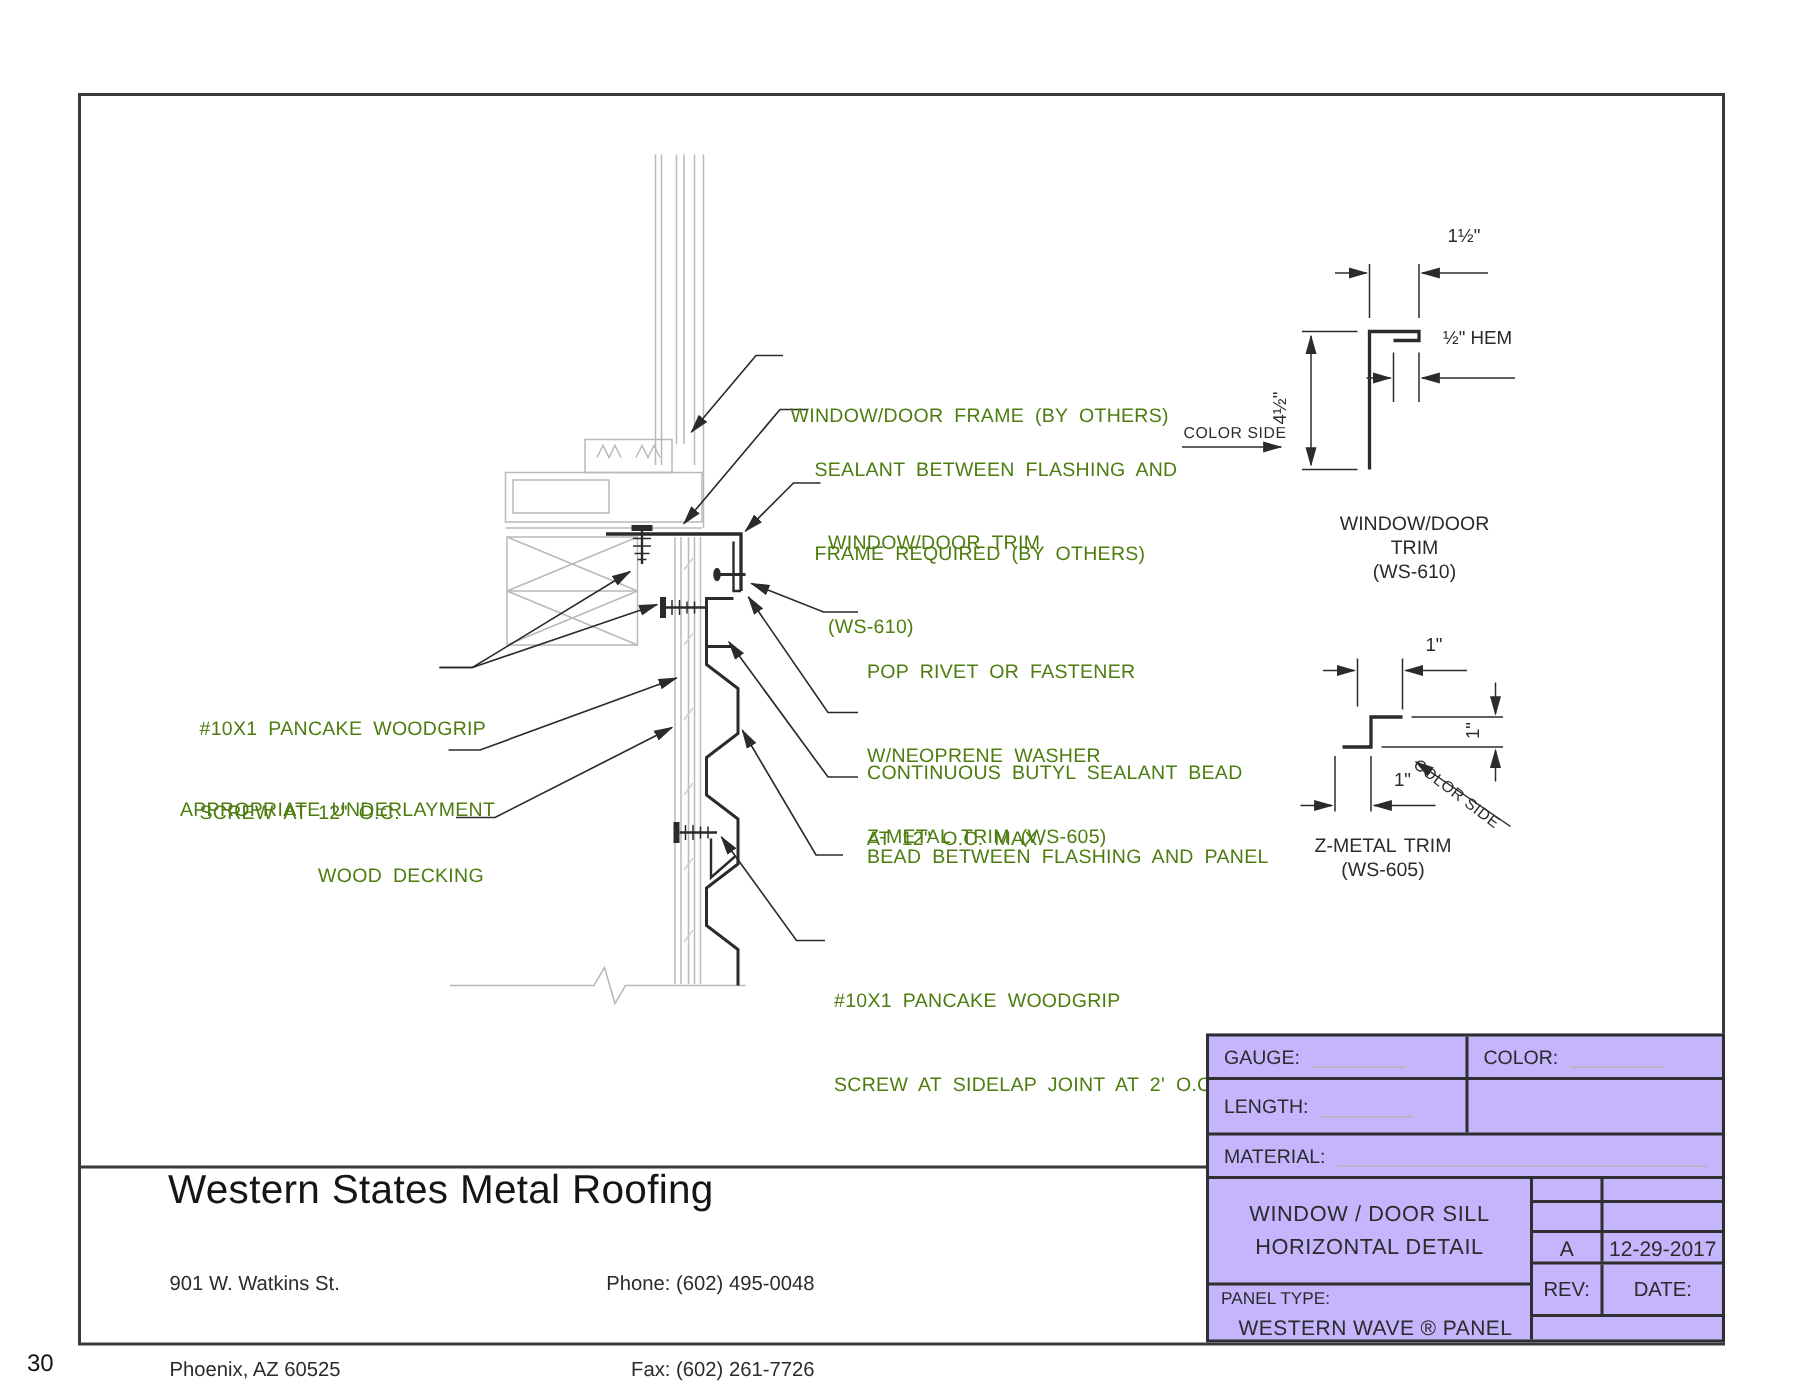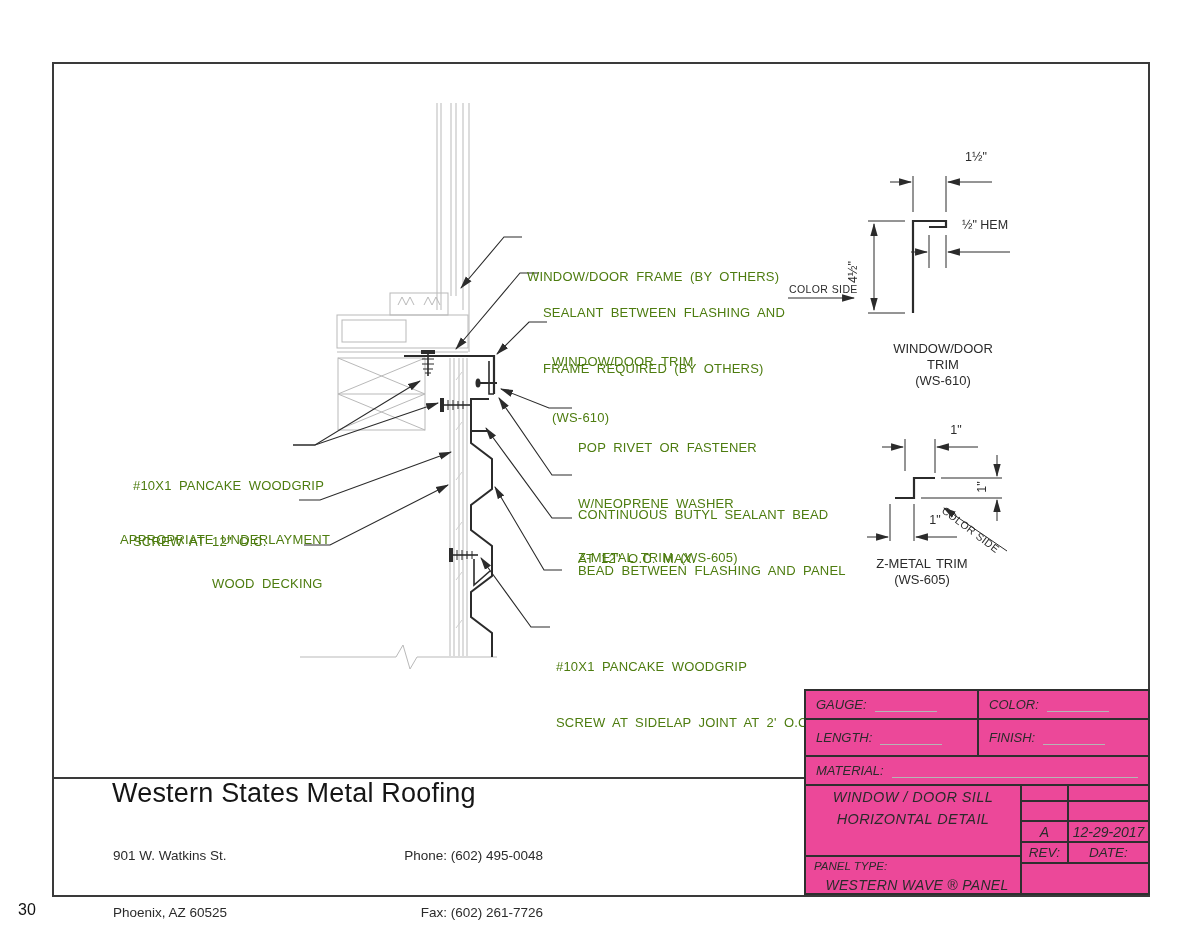--- a/index.html
+++ b/index.html
@@ -12,29 +12,29 @@
   .lbl{position:absolute;font-size:13px;line-height:18.5px;letter-spacing:.2px;word-spacing:3.5px;
        white-space:pre;color:#4d7c0f;}
   .dim{position:absolute;font-size:12.5px;color:#2b2b2b;white-space:pre;}
   .dim.c{text-align:center;}
   .rot{transform:rotate(-90deg);transform-origin:center center;}
   .cap{position:absolute;font-size:13px;line-height:16px;text-align:center;word-spacing:2px;color:#2b2b2b;}
   .cside{position:absolute;font-size:10.5px;letter-spacing:.4px;color:#2b2b2b;white-space:pre;}
   
   #title-block{position:absolute;left:804px;top:689px;width:346px;height:206px;
                border:2px solid #2f2f2f;display:flex;flex-direction:column;box-sizing:border-box;
-               background:#ec4899;font-size:13px;font-style:italic;}
+               background:#c4b5fd;font-size:13px;}
   .tb-row{display:flex;border-bottom:2px solid #2f2f2f;align-items:center;box-sizing:border-box;}
   .tb-cell{display:flex;align-items:center;padding-left:10px;box-sizing:border-box;height:100%;}
   .blank{display:inline-block;width:62px;height:13px;border-bottom:1.5px solid #b5b5b5;margin-left:8px;}
   .blank-long{display:inline-block;width:246px;height:13px;border-bottom:1.5px solid #b5b5b5;margin-left:8px;}
   #tb-main{flex:1;display:flex;box-sizing:border-box;}
   #tb-left{width:216px;border-right:2px solid #2f2f2f;display:flex;flex-direction:column;box-sizing:border-box;}
   #tb-title-cell{flex:1;border-bottom:2px solid #2f2f2f;display:flex;flex-direction:column;
-                 justify-content:flex-start;align-items:center;font-size:14.5px;line-height:22px;
+                 justify-content:center;align-items:center;font-size:14.5px;line-height:22px;
                  letter-spacing:.4px;box-sizing:border-box;}
   #tb-panel-cell{height:36px;box-sizing:border-box;padding:3px 0 0 8px;}
   #tb-panel-cell .pt-label{font-size:11.5px;}
   #tb-panel-cell .pt-value{font-size:14px;text-align:center;margin-top:5px;letter-spacing:.3px;}
   #tb-right{flex:1;display:flex;flex-direction:column;box-sizing:border-box;}
   .tbr-row{display:flex;border-bottom:2px solid #2f2f2f;box-sizing:border-box;}
   .tbr-c1{width:47px;border-right:2px solid #2f2f2f;display:flex;justify-content:center;
           align-items:center;box-sizing:border-box;}
   .tbr-c2{flex:1;display:flex;justify-content:center;align-items:center;box-sizing:border-box;}
   #tb-detail{flex:1;padding:2px 0 0 6px;box-sizing:border-box;}
@@ -248,24 +248,20 @@
       <div class="tb-cell" style="flex:1">
         <span>COLOR:</span>
         <span class="blank"></span>
       </div>
     </div>
     <div class="tb-row" style="height:37px">
       <div class="tb-cell" style="width:173px;border-right:2px solid #2f2f2f">
         <span>LENGTH:</span>
         <span class="blank"></span>
       </div>
-      <div class="tb-cell" style="flex:1">
-        <span>FINISH:</span>
-        <span class="blank"></span>
-      </div>
     </div>
     <div class="tb-row" style="height:29px">
       <div class="tb-cell" style="flex:1">
         <span>MATERIAL:</span>
         <span class="blank-long"></span>
       </div>
     </div>
     <div id="tb-main">
       <div id="tb-left">
         <div id="tb-title-cell">
@@ -283,21 +279,21 @@
             <div class="tbr-c2"></div>
         </div>
         <div class="tbr-row" style="height:20px">
           <div class="tbr-c1"></div>
             <div class="tbr-c2"></div>
         </div>
         <div class="tbr-row" style="height:21px;font-size:14px">
           <div class="tbr-c1">A</div>
           <div class="tbr-c2">12-29-2017</div>
         </div>
-        <div class="tbr-row" style="height:21px;font-size:13.5px">
+        <div class="tbr-row" style="height:35px;font-size:13.5px">
           <div class="tbr-c1">REV:</div>
           <div class="tbr-c2">DATE:</div>
         </div>
       </div>
     </div>
   </div>
 
   <div id="company">
     <div id="company-name">Western States Metal Roofing</div>
     <div id="company-addr">

